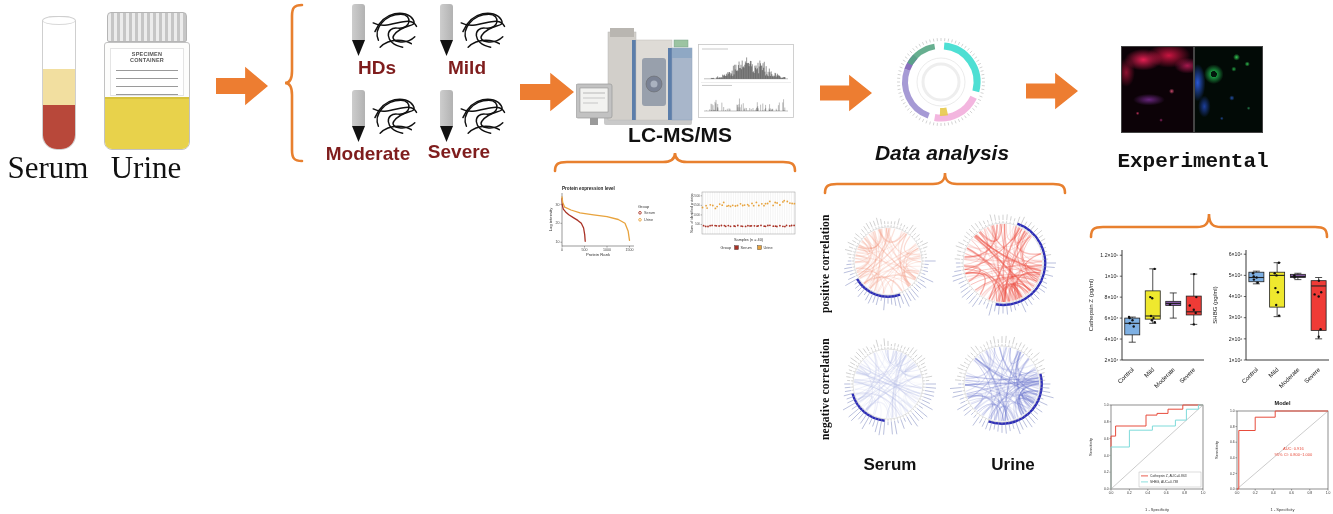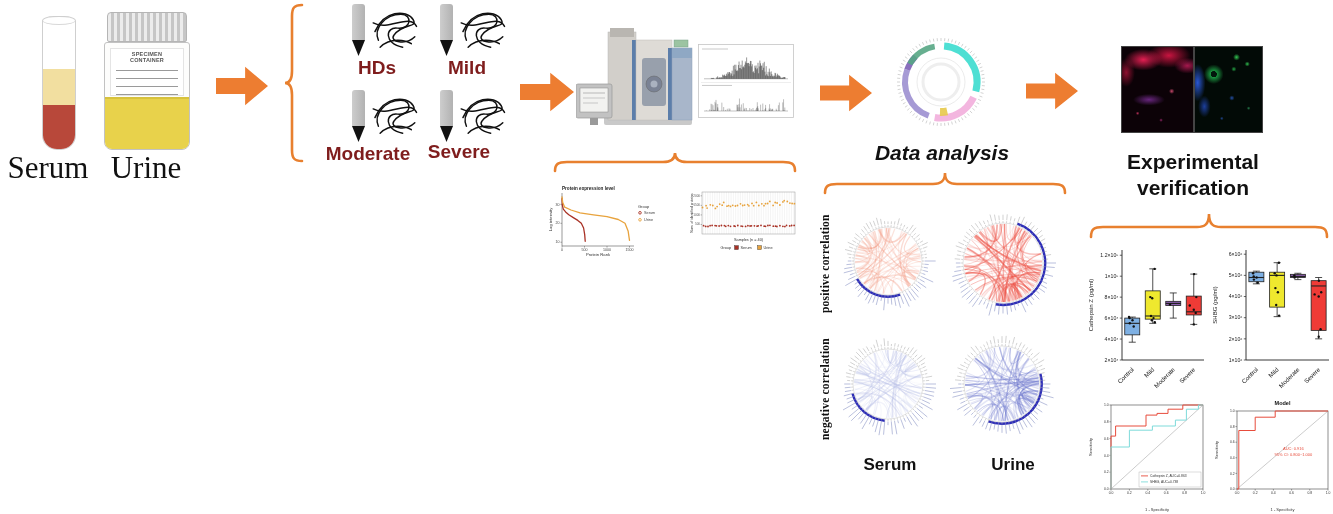--- a/index.html
+++ b/index.html
@@ -361,20 +361,21 @@
       <line x1="86.0209772461094" y1="67" x2="86.0209772461094" y2="66.18829582357253" stroke="#444" stroke-width="0.35"></line>
       <line x1="71.6386568727903" y1="67" x2="71.6386568727903" y2="65.91159281500792" stroke="#444" stroke-width="0.35"></line>
       <line x1="59.69298871885985" y1="67" x2="59.69298871885985" y2="62.13955598216449" stroke="#444" stroke-width="0.35"></line>
       <line x1="14.0338498451747" y1="67" x2="14.0338498451747" y2="60.16841631962702" stroke="#444" stroke-width="0.35"></line>
       <line x1="64.79100018460304" y1="67" x2="64.79100018460304" y2="59.525279624383174" stroke="#444" stroke-width="0.35"></line>
       <line x1="40.82917312346399" y1="67" x2="40.82917312346399" y2="60.287953619485656" stroke="#444" stroke-width="0.35"></line>
       <line x1="84.7315684799105" y1="67" x2="84.7315684799105" y2="58.40663377722636" stroke="#444" stroke-width="0.35"></line>
       <line x1="81.35449848603457" y1="67" x2="81.35449848603457" y2="58.51744618606214" stroke="#444" stroke-width="0.35"></line>
       <line x1="4" y1="41.440000000000005" x2="34" y2="41.440000000000005" stroke="#bbb" stroke-width="0.8"></line>
     </svg>
+  <div class="abs section-caption" style="left:610px;top:123px;width:140px;">LC-MS/MS</div>
   <svg class="abs" id="plotA" style="left:548px;top:184px;" width="122" height="74">
       <text x="14" y="6" font-size="4.6" fill="#222" font-weight="bold">Protein expression level</text>
       <line x1="14" y1="9" x2="14" y2="62" stroke="#555" stroke-width="0.6"></line>
       <line x1="14" y1="62" x2="86" y2="62" stroke="#555" stroke-width="0.6"></line>
       <line x1="14" y1="62" x2="14" y2="63.6" stroke="#555" stroke-width="0.5"></line>
       <text x="14" y="67.4" font-size="3.6" text-anchor="middle" fill="#444">0</text>
       <line x1="36.5" y1="62" x2="36.5" y2="63.6" stroke="#555" stroke-width="0.5"></line>
       <text x="36.5" y="67.4" font-size="3.6" text-anchor="middle" fill="#444">500</text>
       <line x1="59" y1="62" x2="59" y2="63.6" stroke="#555" stroke-width="0.5"></line>
       <text x="59" y="67.4" font-size="3.6" text-anchor="middle" fill="#444">1000</text>
@@ -1555,23 +1556,22 @@
       <line x1="89.4226946144639" y1="51.401369248656614" x2="91.39231012048832" y2="51.05407289332275" stroke="#adadad" stroke-width="0.5"></line>
       <line x1="92.37711787350052" y1="50.88042471565582" x2="94.51061376570243" y2="50.50423182662994" stroke="#9a9a9a" stroke-width="0.45"></line>
       <line x1="89.85539852748633" y1="54.688081775588984" x2="91.84778792366981" y2="54.51377029009367" stroke="#adadad" stroke-width="0.5"></line>
       <line x1="92.84398262176157" y1="54.426614547346006" x2="95.20596531873849" y2="54.21996783791614" stroke="#9a9a9a" stroke-width="0.45"></line>
     </svg>
   <div class="abs circos-caption" style="left:855px;top:455px;width:70px;">Serum</div>
   <div class="abs circos-caption" style="left:978px;top:455px;width:70px;">Urine</div>
 
   <div class="abs micro micro-red"></div>
   <div class="abs micro micro-green"></div>
-  <div class="abs section-caption" style="left:1108px;top:149px;width:170px;line-height:26px;">
+  <div class="abs section-caption" style="left:1108px;top:149px;width:170px;line-height:26px;font-family:Liberation Mono, monospace;">
     <div>Experimental</div>
-    <div>verification</div>
   </div>
   <svg class="abs" id="box1" style="left:1084px;top:244px;" width="124" height="150">
       <line x1="38" y1="6" x2="38" y2="116" stroke="#222" stroke-width="0.9"></line>
       <line x1="38" y1="116" x2="120" y2="116" stroke="#222" stroke-width="0.9"></line>
       <line x1="35.8" y1="116" x2="38" y2="116" stroke="#222" stroke-width="0.7"></line>
       <text x="34.5" y="117.8" font-size="5.2" text-anchor="end" fill="#222">2×10⁴</text>
       <line x1="35.8" y1="95.04761904761905" x2="38" y2="95.04761904761905" stroke="#222" stroke-width="0.7"></line>
       <text x="34.5" y="96.84761904761905" font-size="5.2" text-anchor="end" fill="#222">4×10⁴</text>
       <line x1="35.8" y1="74.0952380952381" x2="38" y2="74.0952380952381" stroke="#222" stroke-width="0.7"></line>
       <text x="34.5" y="75.8952380952381" font-size="5.2" text-anchor="end" fill="#222">6×10⁴</text>

